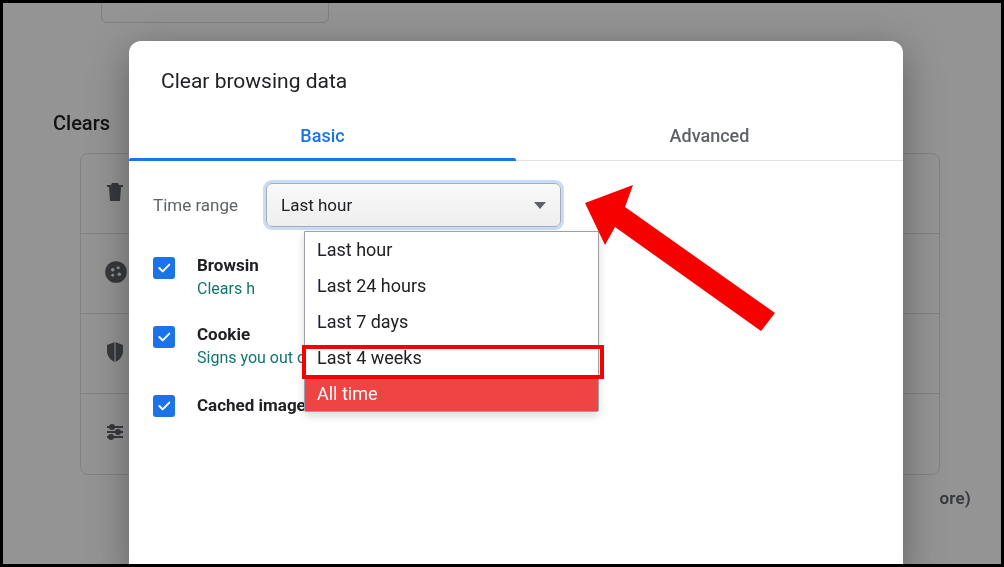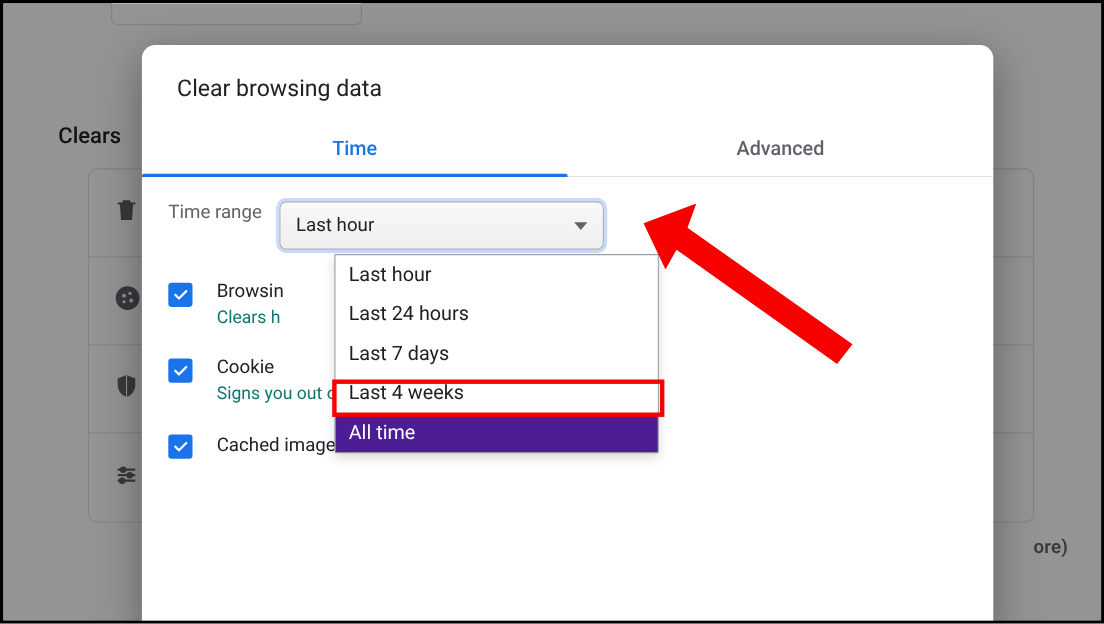--- a/index.html
+++ b/index.html
@@ -23,38 +23,38 @@
   
   .modal { position: absolute; left: 126px; top: 38px; width: 774px; height: 535px; background: #fff; border-radius: 12px; box-shadow: 0 10px 40px rgba(0,0,0,.35); overflow: hidden; }
   .modal-title { padding: 28px 32px 18px 32px; font-size: 21px; color: #202124; }
   .tabs { display: flex; border-bottom: 1px solid #e1e3e6; }
   .tab { flex: 1; text-align: center; padding: 14px 0; font-size: 18px; color: #5f6368; font-weight: 500; cursor: pointer; position: relative; }
   .tab.active { color: #1a73e8; }
   .tab.active::after { content: ""; position: absolute; left: 0; right: 0; bottom: -1px; height: 3px; background: #1a73e8; border-radius: 2px 2px 0 0; }
 
   .body { padding: 22px 24px; position: relative; }
 
-  .time-row { display: flex; align-items: flex-start; gap: 16px; margin-bottom: 28px; position: relative; }
+  .time-row { display: flex; align-items: center; gap: 28px; margin-bottom: 28px; position: relative; }
   .time-label { font-size: 17px; color: #5f6368; }
 
   .select { width: 295px; height: 44px; border: 1px solid #a9adb1; border-radius: 6px; background: linear-gradient(#f9f9f9,#eeeeee); display: flex; align-items: center; justify-content: space-between; padding: 0 14px; font-size: 17px; color: #202124; cursor: pointer; box-shadow: 0 0 0 3px rgba(26,115,232,.25); }
   .select .caret { width: 0; height: 0; border-left: 6px solid transparent; border-right: 6px solid transparent; border-top: 7px solid #5f6368; }
 
   .dropdown { position: absolute; left: 151px; top: 48px; width: 295px; background: #fff; border: 1px solid #9aa0a6; border-radius: 0 0 2px 2px; z-index: 5; box-shadow: 0 4px 10px rgba(0,0,0,.15); }
   .opt { padding: 4px 12px; font-size: 18px; color: #202124; cursor: pointer; line-height: 1.55; }
-  .opt.highlight { background: #4c1d95; color: #fff; }
+  .opt.highlight { background: #ef4444; color: #fff; }
 
   
   .red-box { position: absolute; left: 149px; top: 162px; width: 302px; height: 34px; border: 4px solid #f60000; z-index: 6; pointer-events: none; }
 
   .check-row { display: flex; align-items: flex-start; gap: 22px; margin: 0 0 26px 0; }
   .check-row.single { align-items: center; }
   .checkbox { width: 22px; height: 22px; border-radius: 3px; background: #1a73e8; display: flex; align-items: center; justify-content: center; flex: 0 0 auto; margin-top: 2px; cursor: pointer; }
   .checkbox svg { width: 16px; height: 16px; }
-  .chk-text .title { font-size: 17px; color: #202124; }
+  .chk-text .title { font-size: 17px; color: #202124; font-weight: bold; }
   .chk-text .sub { font-size: 16px; color: #0f766e; margin-top: 4px; }
 
   
   .arrow { position: absolute; left: 582px; top: 182px; width: 200px; height: 150px; z-index: 20; pointer-events: none; }
 </style>
 </head>
 <body>
 
 <div class="frame">
   <div class="inner">
@@ -105,21 +105,21 @@
       <div class="bg-more">ore)</div>
     </div>
 
     <div class="bg-dim"></div>
 
     <div class="modal">
       <div class="modal-title">Clear browsing data</div>
 
       <div class="tabs">
         <div class="tab active">
-          <span>Time</span>
+          <span>Basic</span>
         </div>
         <div class="tab">
           <span>Advanced</span>
         </div>
       </div>
 
       <div class="body">
 
         <div class="time-row">
           <span class="time-label">Time range</span>

